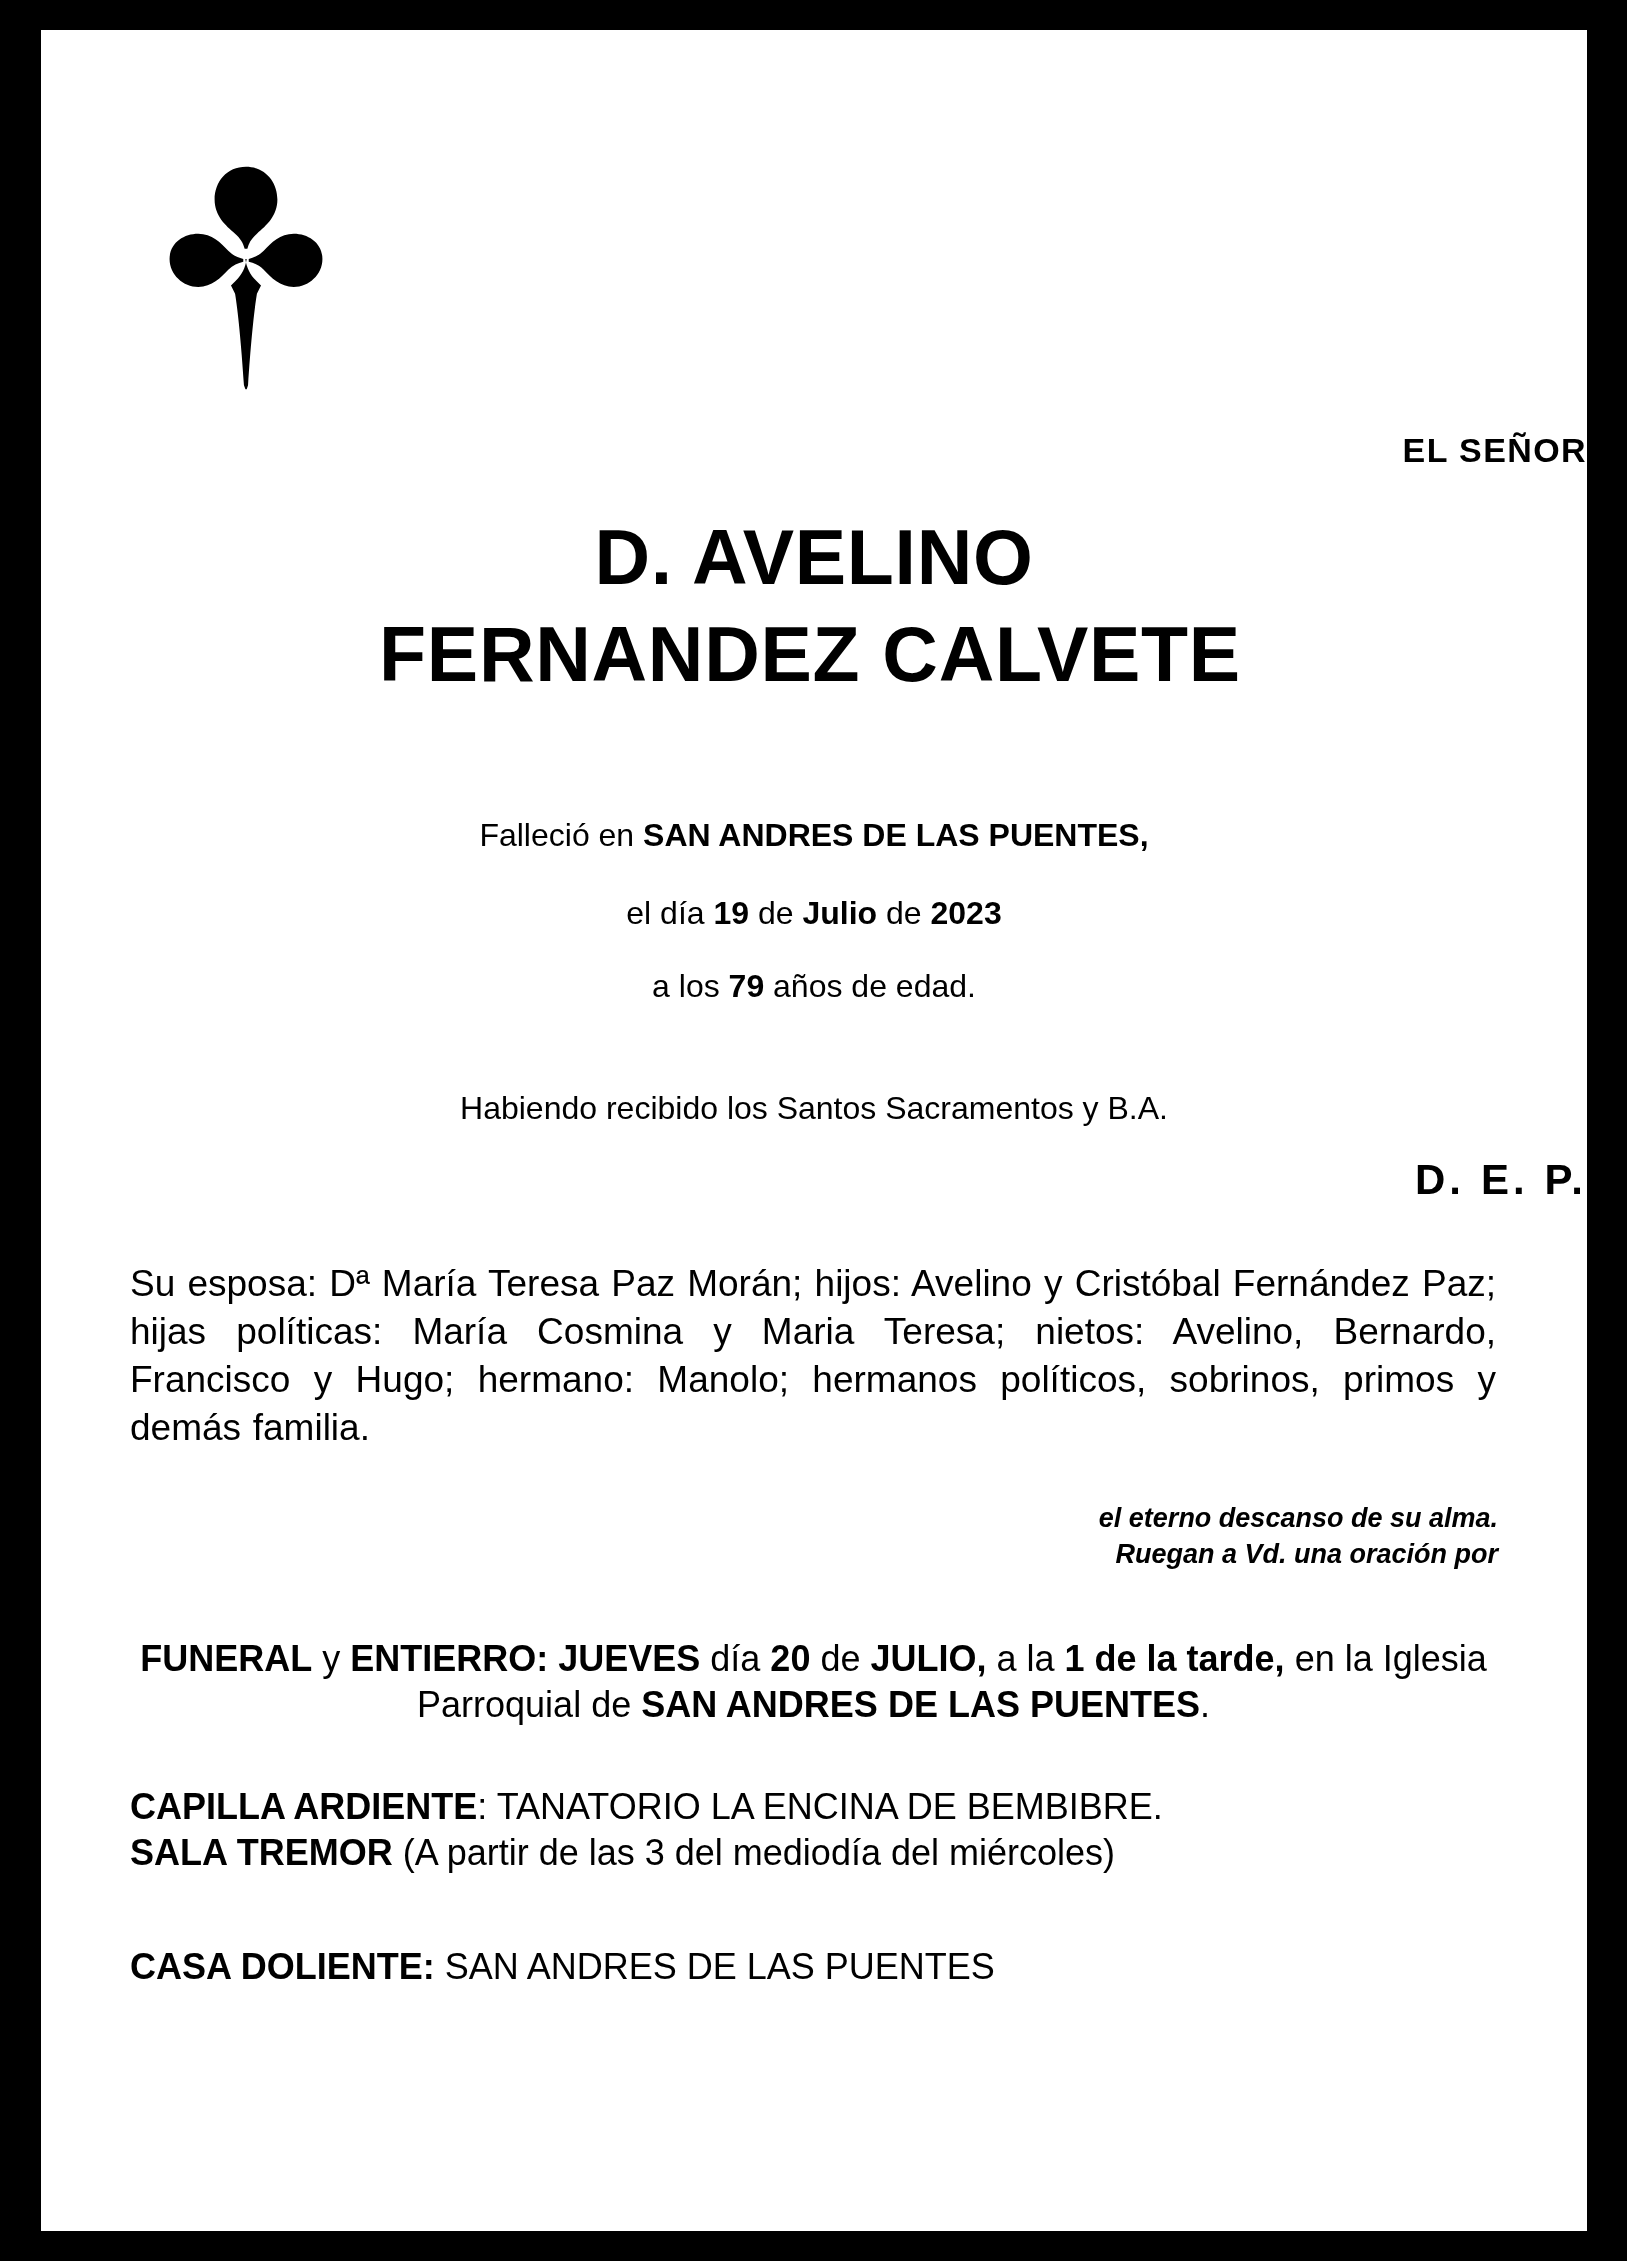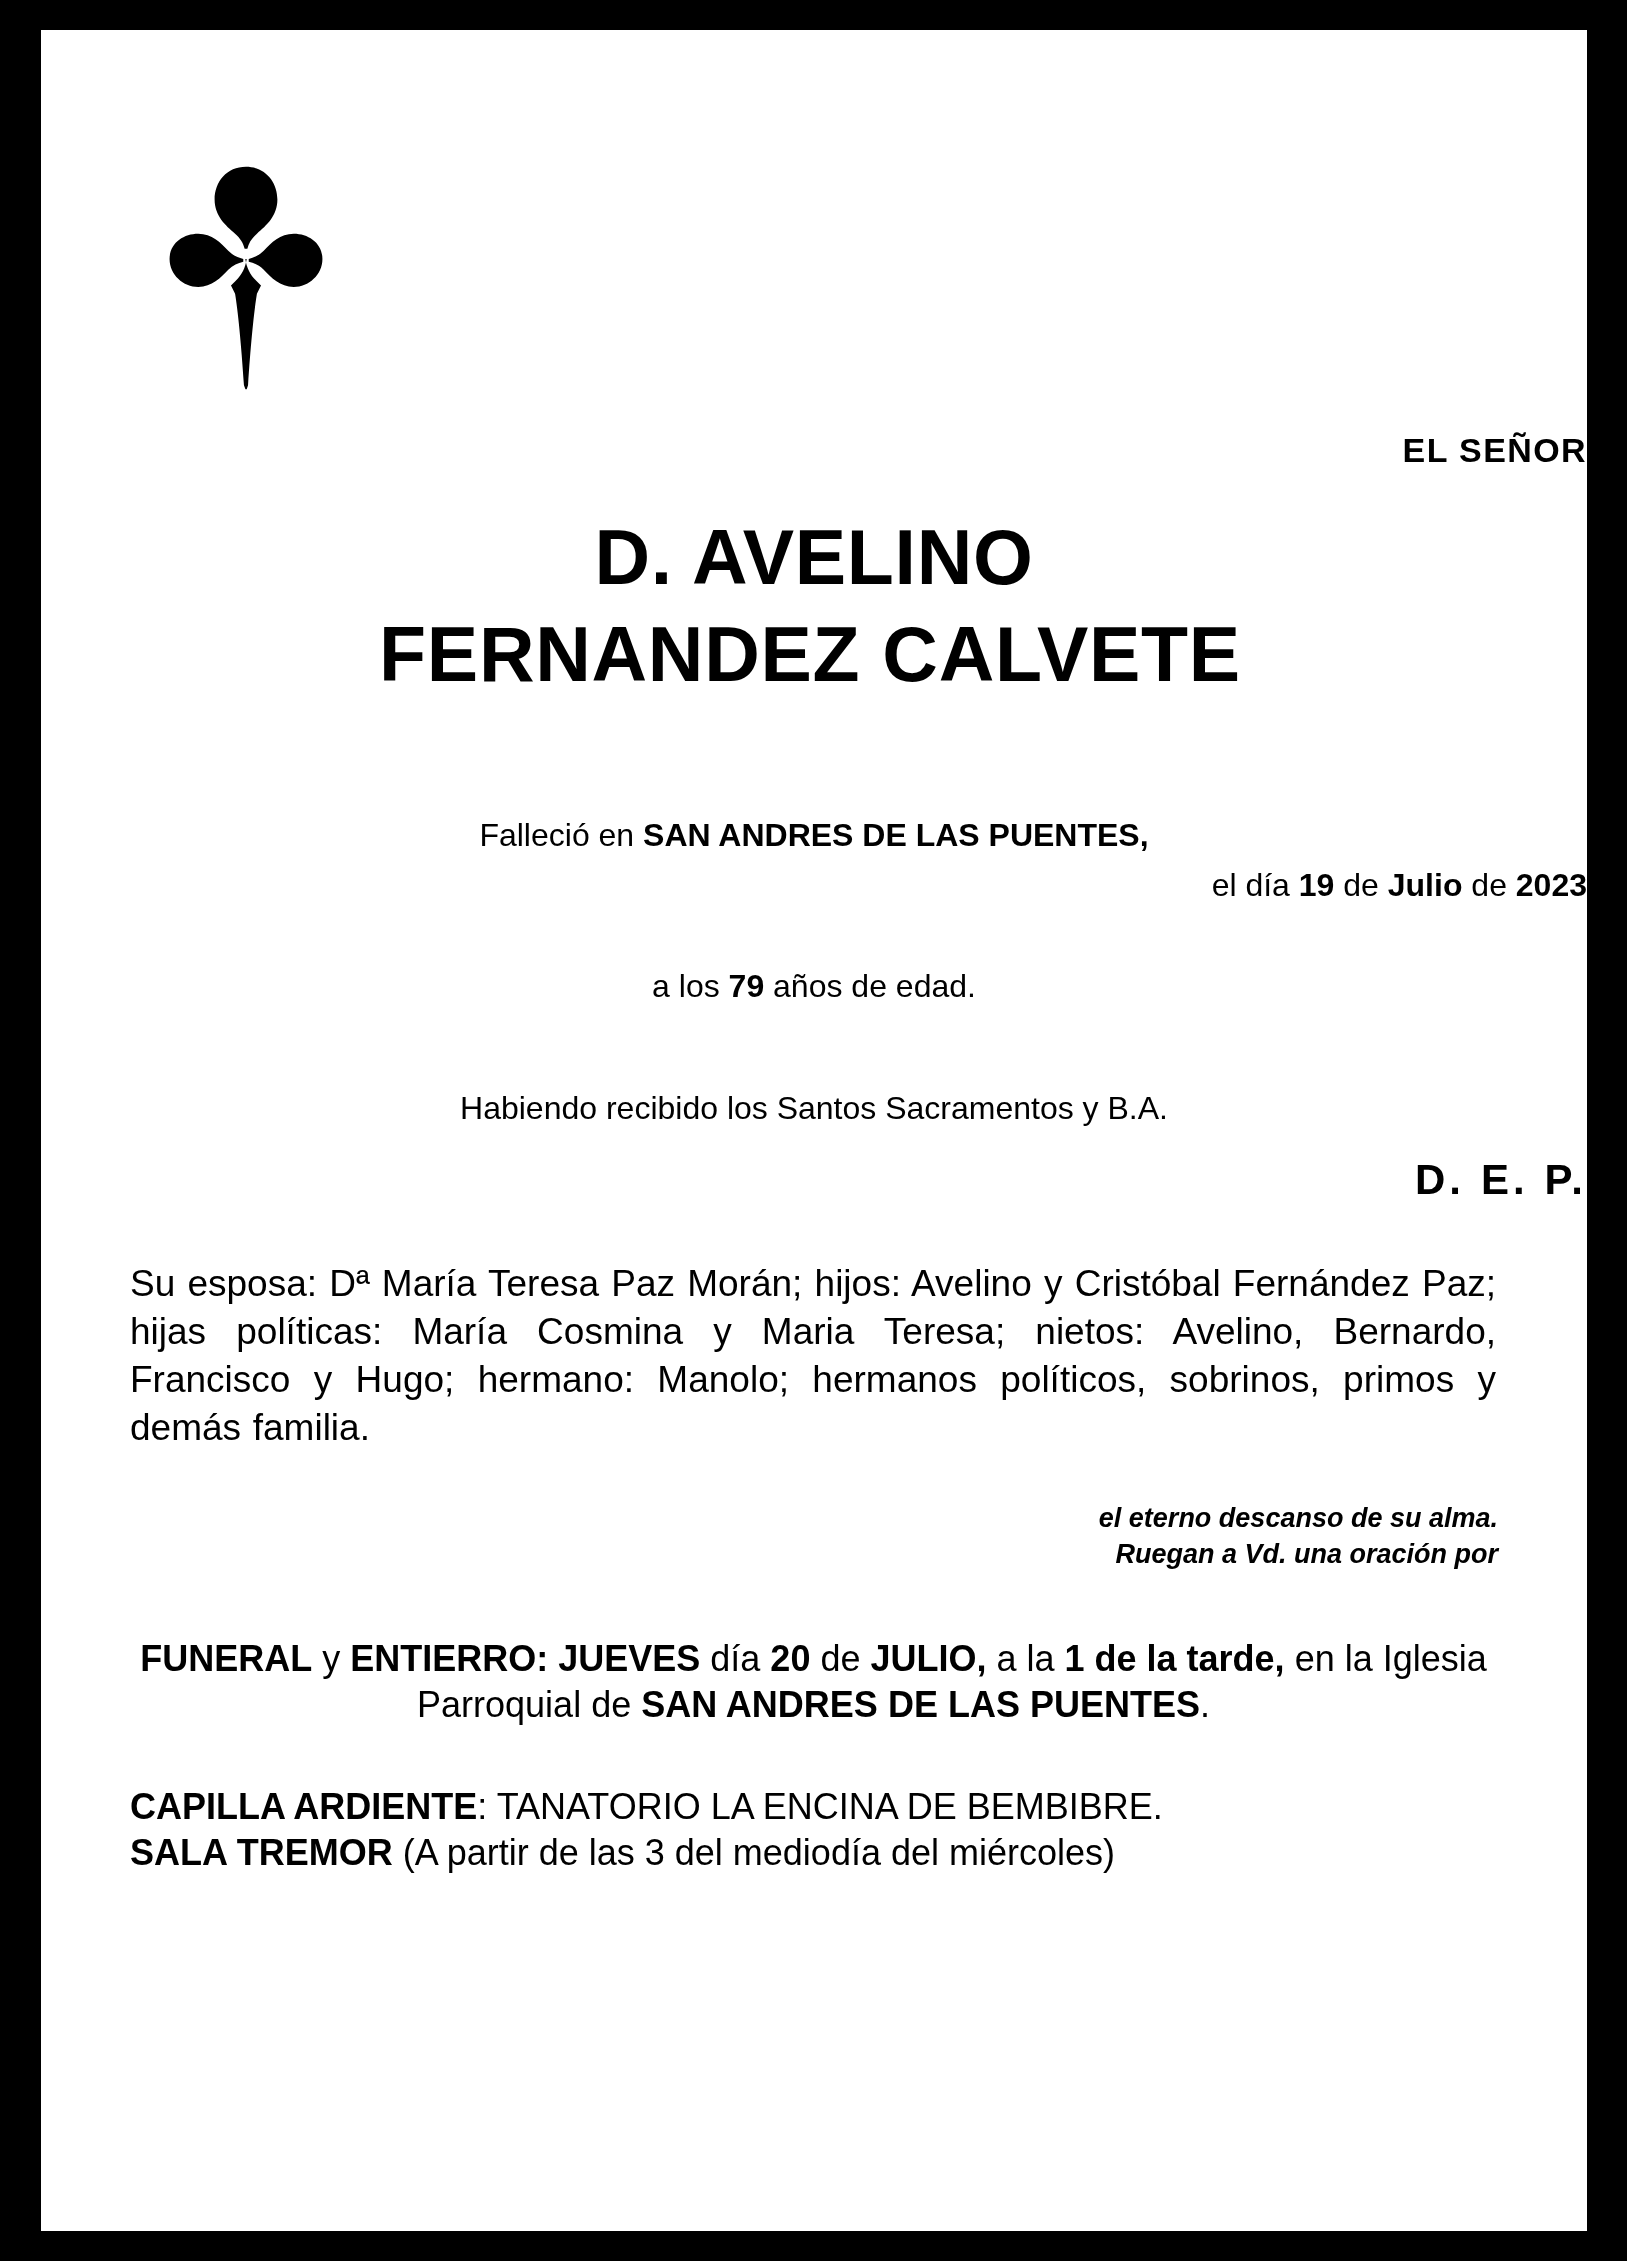--- a/index.html
+++ b/index.html
@@ -89,21 +89,21 @@
   .died-line {
     position: absolute;
     left: 0; right: 0;
     text-align: center;
     font-size: 32px;
     font-weight: 400;
     color: #000;
     line-height: 1.1;
   }
   .died-1 { top: 788px; }
-  .died-2 { top: 838px; text-align: right; }
+  .died-2 { top: 866px; }
   .died-3 { top: 939px; }
   .died-4 { top: 1021px; margin-top: 40px; }
 
   .dep {
     position: absolute;
     left: 0; right: 0;
     top: 1126px;
     text-align: right;
     font-size: 42px;
     font-weight: 700;
@@ -233,18 +233,21 @@
         <div class="block blk-funeral">
           <b>FUNERAL</b><span> y </span><b>ENTIERRO: JUEVES</b><span> día </span><b>20</b><span> de </span><b>JULIO,</b><span> a la </span><b>1 de la tarde,</b><span> en la</span>
           <span>Iglesia Parroquial de </span><b>SAN ANDRES DE LAS PUENTES</b><span>.</span>
         </div>
 
         <div class="block blk-capilla">
           <div><b>CAPILLA ARDIENTE</b><span>: TANATORIO LA ENCINA DE BEMBIBRE.</span></div>
           <div><b>SALA TREMOR</b><span> (A partir de las 3 del mediodía del miércoles)</span></div>
         </div>
 
+        <div class="block blk-casa">
+          <b>CASA DOLIENTE:</b><span> SAN ANDRES DE LAS PUENTES</span>
+        </div>
 
       </div>
     </div>
   </div>
 </div>
 
 
 </body></html>

